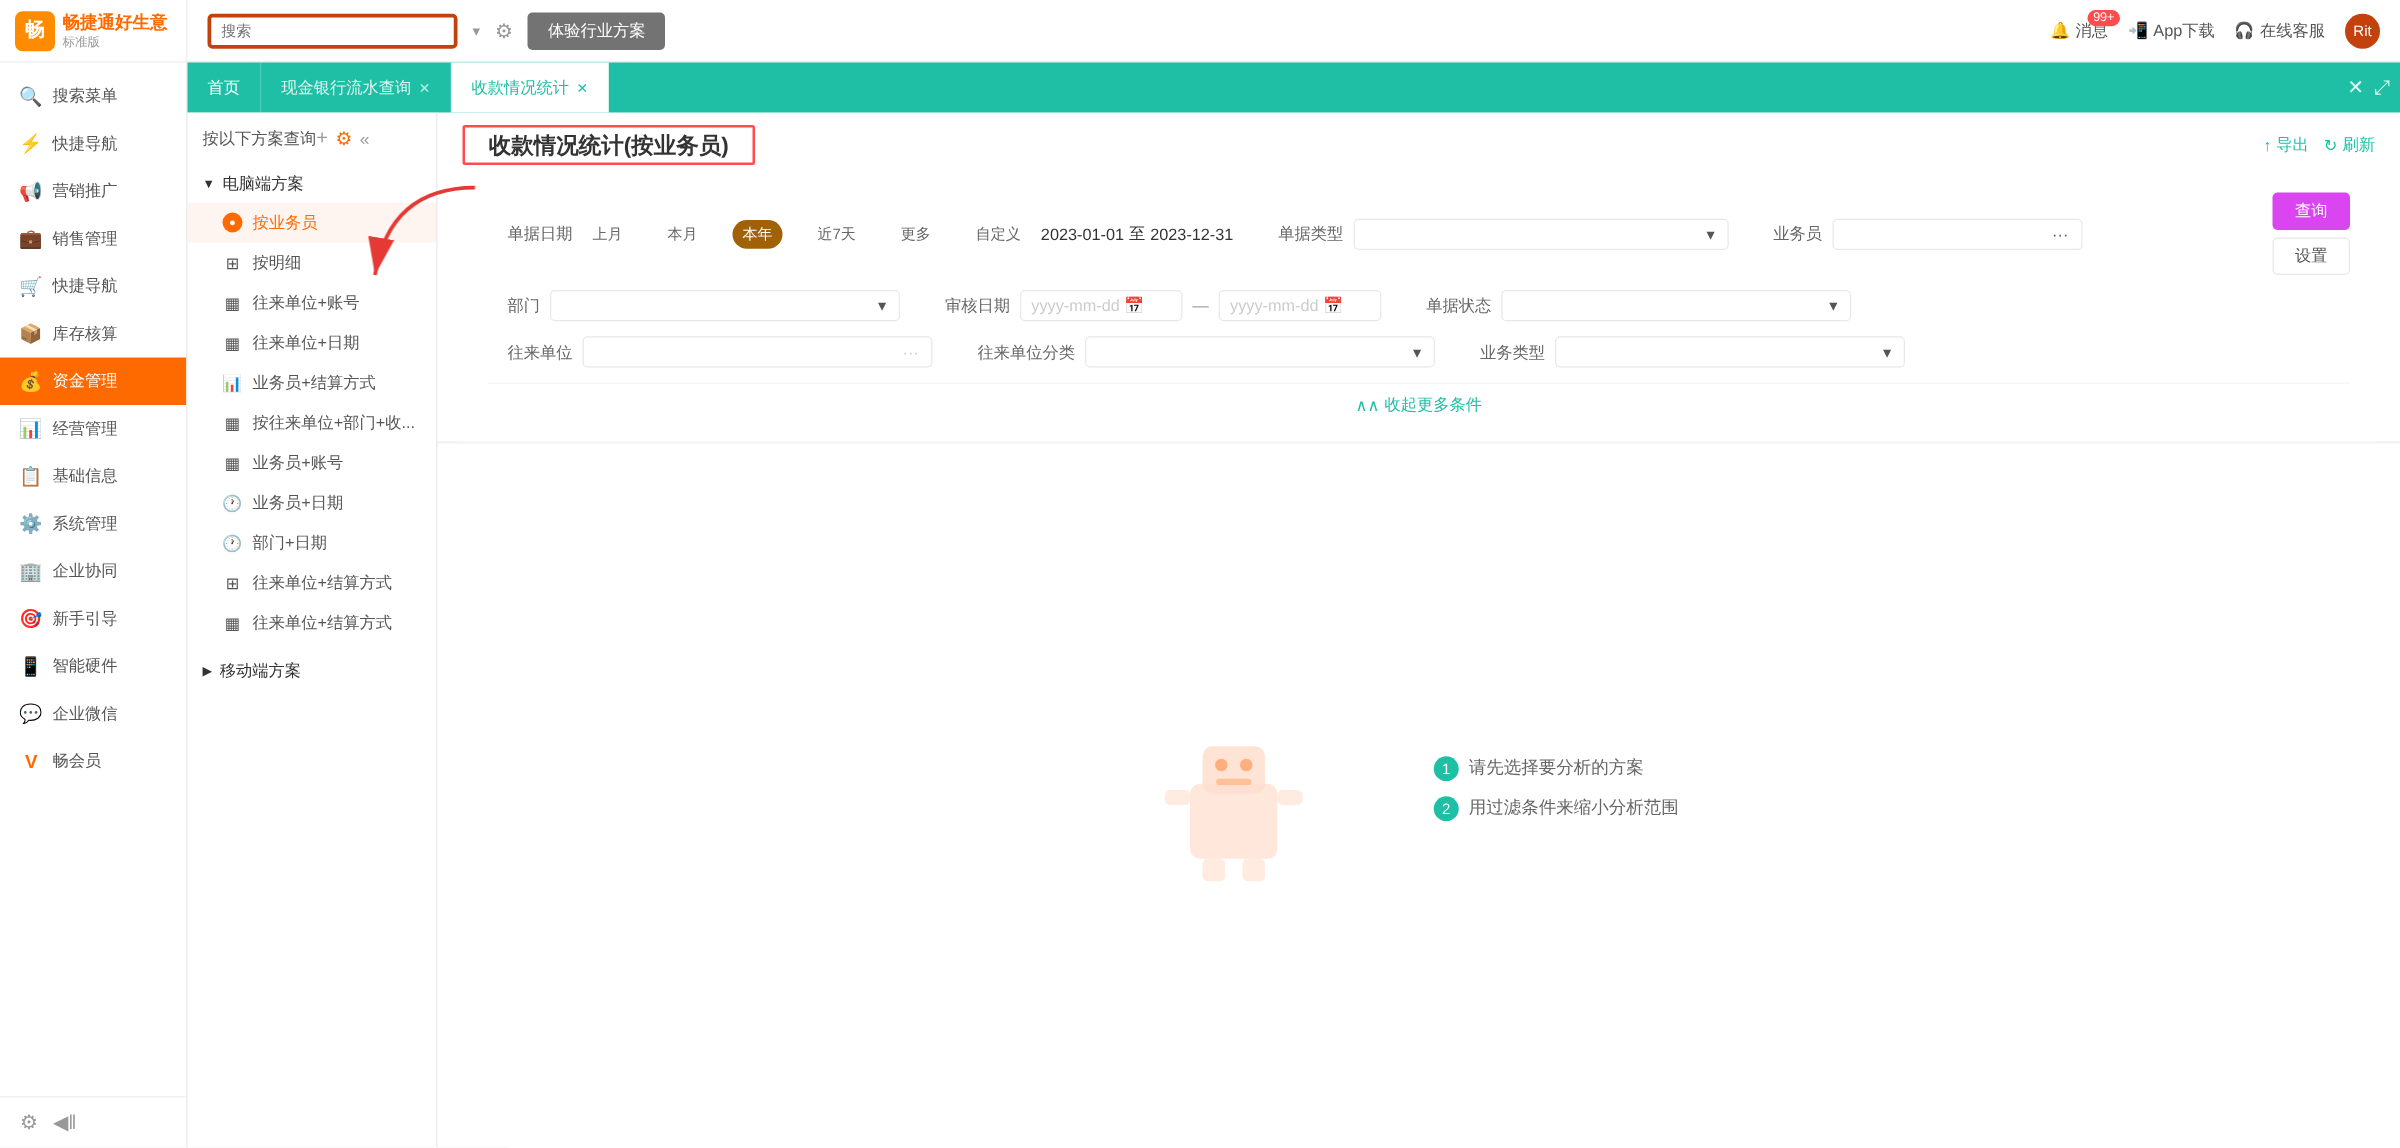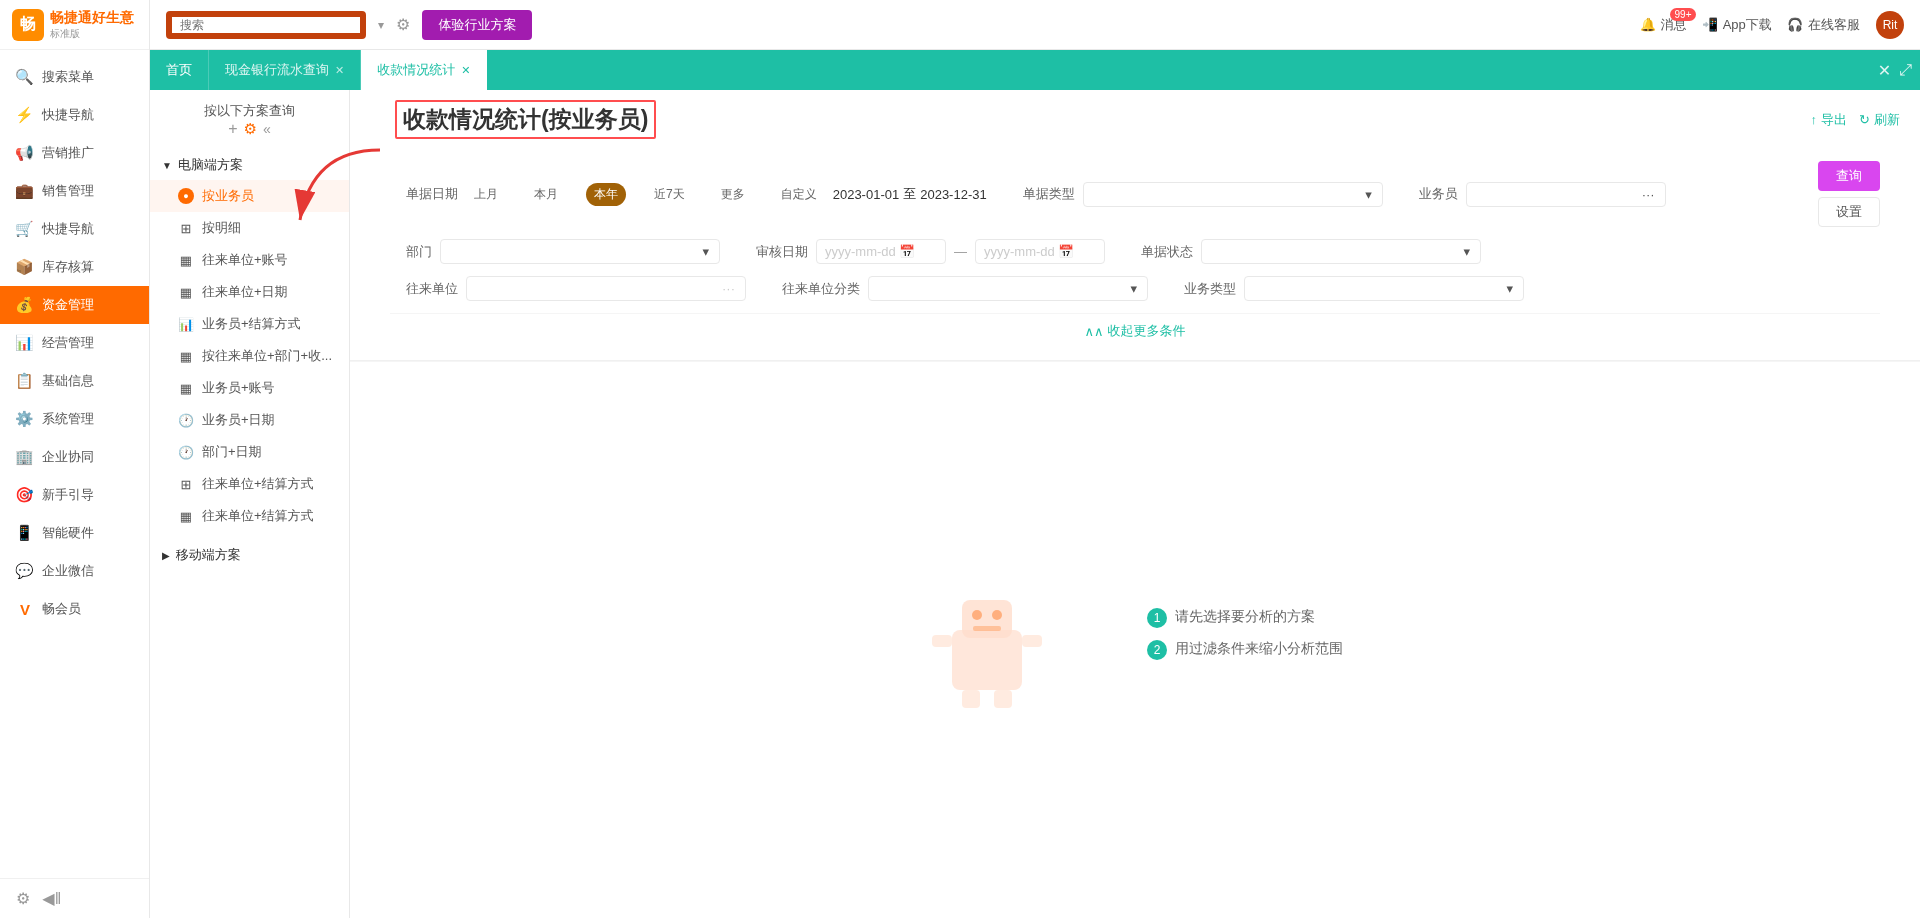--- a/index.html
+++ b/index.html
@@ -17,24 +17,24 @@
     .nav-item.active { background: #ff6a00; color: #fff; border-radius: 0; }
     .nav-item .nav-icon { width: 18px; height: 18px; display: flex; align-items: center; justify-content: center; font-size: 15px; flex-shrink: 0; }
     .sidebar-footer { border-top: 1px solid #f0f0f0; padding: 10px 16px; display: flex; align-items: center; gap: 12px; }
     .sidebar-footer .footer-icon { color: #999; cursor: pointer; font-size: 16px; }
 
     
     .main { flex: 1; display: flex; flex-direction: column; min-width: 0; }
 
     
     .topbar { height: 50px; background: #fff; border-bottom: 1px solid #e8e8e8; display: flex; align-items: center; padding: 0 16px; gap: 12px; }
-    .topbar-search { width: 200px; height: 28px; border: 6px solid #c2410c; border-radius: 4px; padding: 0 8px; font-size: 12px; color: #999; }
+    .topbar-search { width: 200px; height: 28px; border: 3px solid #c2410c; border-radius: 4px; padding: 0 8px; font-size: 12px; color: #999; }
     .topbar-arrow { color: #999; font-size: 12px; }
     .topbar-gear { color: #999; font-size: 16px; cursor: pointer; }
-    .topbar-trial-btn { background: #a21caf; color: #fff; border: none; border-radius: 4px; padding: 6px 16px; font-size: 13px; cursor: pointer; white-space: nowrap; }
+    .topbar-trial-btn { background: #737373; color: #fff; border: none; border-radius: 4px; padding: 6px 16px; font-size: 13px; cursor: pointer; white-space: nowrap; }
     .topbar-right { margin-left: auto; display: flex; align-items: center; gap: 16px; color: #555; font-size: 13px; }
     .topbar-msg { display: flex; align-items: center; gap: 4px; cursor: pointer; position: relative; }
     .badge { background: #ff4d4f; color: #fff; font-size: 10px; border-radius: 10px; padding: 1px 5px; position: absolute; top: -8px; right: -10px; }
     .topbar-right-item { display: flex; align-items: center; gap: 4px; cursor: pointer; }
     .user-avatar { width: 28px; height: 28px; background: #c2410c; border-radius: 50%; color: #fff; display: flex; align-items: center; justify-content: center; font-size: 11px; }
 
     
     .tabbar { height: 40px; background: #1ebfa5; display: flex; align-items: center; padding: 0 0 0 0; }
     .tab { display: flex; align-items: center; padding: 0 16px; height: 40px; font-size: 13px; color: rgba(255,255,255,0.85); cursor: pointer; gap: 6px; border-right: 1px solid rgba(255,255,255,0.2); }
     .tab.home { color: #fff; }
@@ -42,38 +42,38 @@
     .tab-close { font-size: 11px; color: rgba(255,255,255,0.7); cursor: pointer; }
     .tab.active .tab-close { color: #1ebfa5; }
     .tabbar-right { margin-left: auto; display: flex; align-items: center; gap: 8px; padding-right: 8px; }
     .tabbar-btn { color: rgba(255,255,255,0.85); font-size: 16px; cursor: pointer; }
 
     
     .content { flex: 1; display: flex; overflow: hidden; }
 
     
     .left-panel { width: 200px; background: #fff; border-right: 1px solid #e8e8e8; flex-shrink: 0; overflow-y: auto; }
-    .left-panel-header { display: flex; align-items: center; justify-content: flex-start; padding: 12px 12px 8px; flex-direction: column; }
+    .left-panel-header { display: flex; align-items: center; justify-content: flex-start; padding: 12px 12px 8px; }
     .left-panel-title { font-size: 13px; color: #555; }
     .left-panel-actions { display: flex; align-items: center; gap: 6px; color: #999; }
     .left-panel-actions span { cursor: pointer; font-size: 15px; }
     .scheme-group { padding: 4px 0; }
     .scheme-group-title { display: flex; align-items: center; gap: 6px; padding: 6px 12px; color: #333; font-size: 13px; cursor: pointer; }
     .scheme-item { display: flex; align-items: center; gap: 8px; padding: 7px 12px 7px 28px; font-size: 13px; color: #555; cursor: pointer; }
     .scheme-item.active { color: #ff6a00; background: #fff5f0; }
     .scheme-item .item-icon { width: 16px; height: 16px; display: flex; align-items: center; justify-content: center; font-size: 13px; flex-shrink: 0; }
     .scheme-item.active .active-circle { width: 16px; height: 16px; background: #ff6a00; border-radius: 50%; display: flex; align-items: center; justify-content: center; color: #fff; font-size: 9px; flex-shrink: 0; }
 
     
     .right-panel { flex: 1; display: flex; flex-direction: column; min-width: 0; overflow: hidden; }
 
     
     .page-header { background: #fff; padding: 10px 20px 0; border-bottom: 1px solid #f0f0f0; }
     .page-title-row { display: flex; align-items: center; justify-content: space-between; margin-bottom: 10px; }
-    .page-title { font-size: 23px; font-weight: 600; color: #333; border: 2px solid #ff4d4f; border-radius: 2px; padding: 2px 6px; display: inline-block; margin-left: 25px; }
+    .page-title { font-size: 18px; font-weight: 600; color: #333; border: 2px solid #ff4d4f; border-radius: 2px; padding: 2px 19px; display: inline-block; }
     .page-actions { display: flex; align-items: center; gap: 12px; }
     .action-btn { display: flex; align-items: center; gap: 4px; color: #1ebfa5; font-size: 13px; cursor: pointer; }
 
     
     .filter-area { background: #fff; padding: 12px 20px; }
     .filter-row { display: flex; align-items: center; gap: 20px; margin-bottom: 12px; flex-wrap: wrap; }
     .filter-item { display: flex; align-items: center; gap: 8px; margin-left: 16px; }
     .filter-label { color: #666; font-size: 13px; white-space: nowrap; }
     .date-tabs { display: flex; gap: 20px; }
     .date-tab { padding: 3px 8px; font-size: 12px; color: #666; cursor: pointer; border-radius: 2px; }

